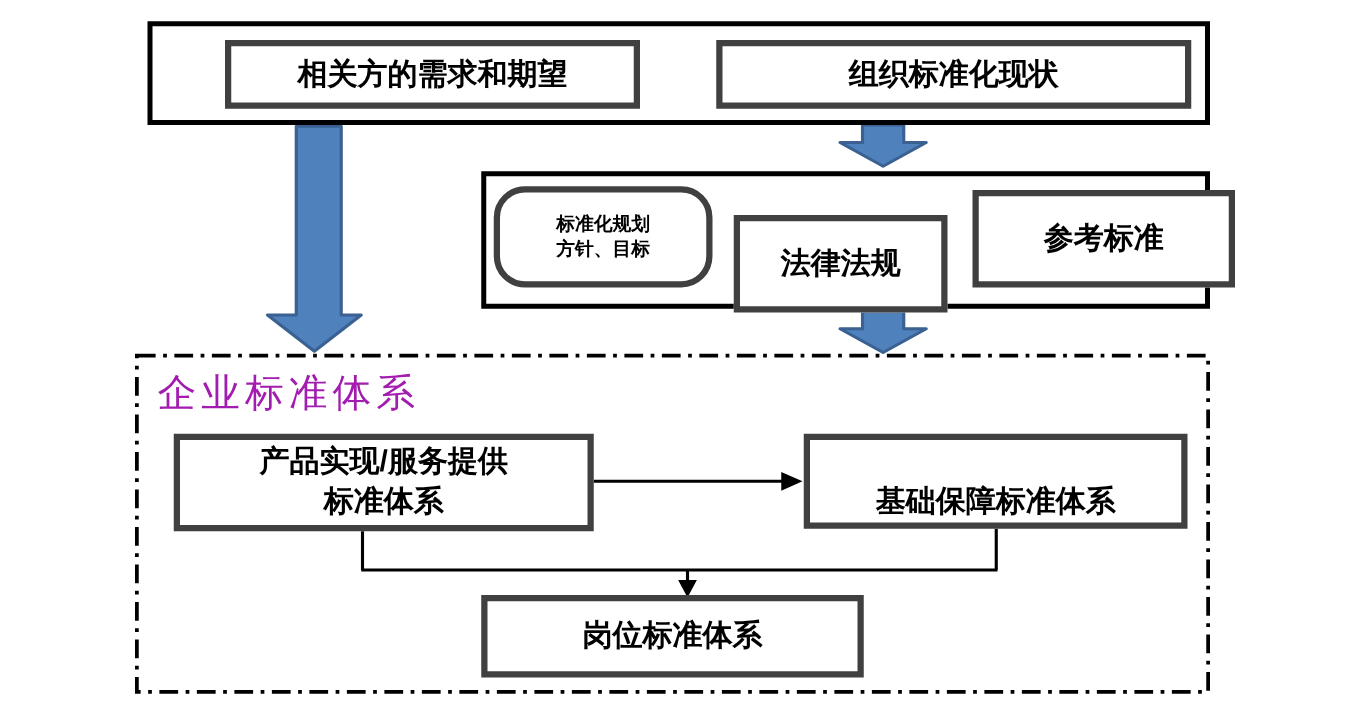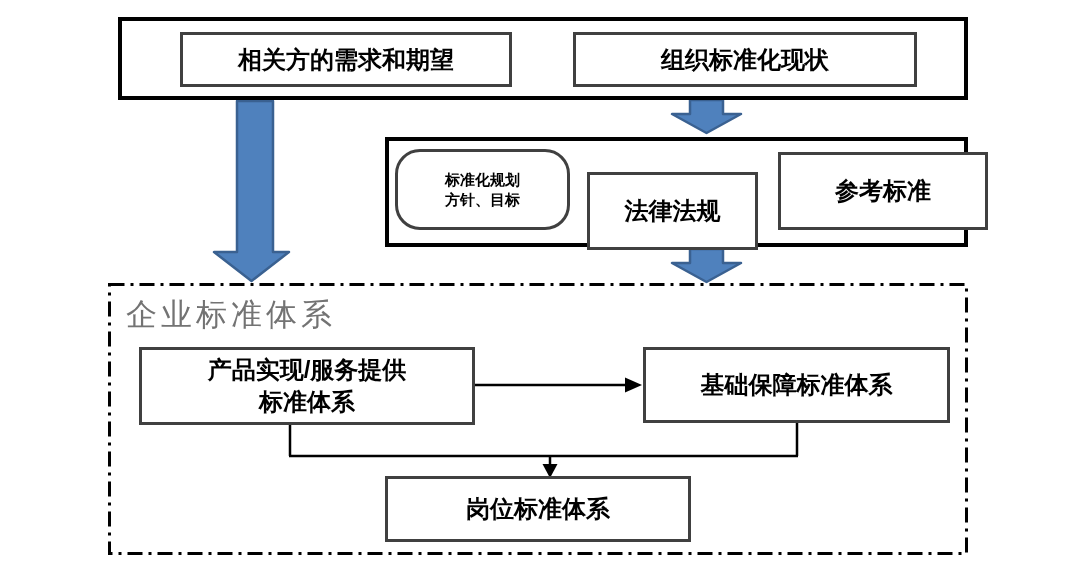--- a/index.html
+++ b/index.html
@@ -7,52 +7,52 @@
     position:relative;
     width:1080px;height:575px;
     background:#ffffff;
     font-family:"Liberation Sans","DejaVu Sans",sans-serif;
     overflow:hidden;
   }
   .layer{position:absolute;left:0;top:0;width:1080px;height:575px;}
   .box{
     position:absolute;
     background:#ffffff;
-    border:3px solid #404040;
+    border:5px solid #404040;
     display:flex;align-items:center;justify-content:center;
     text-align:center;
     font-weight:bold;
     font-size:24px;
     color:#000;
     line-height:1.32;
     box-sizing:border-box;
   }
   .container-box{
     position:absolute;
     background:transparent;
     border:4px solid #000;
     box-sizing:border-box;
   }
   .top-container{left:118px;top:17px;width:850px;height:83px;}
   .mid-container{left:385px;top:137px;width:583px;height:110px;}
   .box-stakeholder{left:180px;top:32px;width:332px;height:55px;}
-  .box-orgstatus{left:573px;top:32px;width:344px;height:55px;}
+  .box-orgstatus{left:573px;top:32px;width:380px;height:55px;}
   .box-plan{left:395px;top:149px;width:175px;height:81px;font-size:15px;border-radius:25px;}
   .box-law{left:587px;top:152px;width:171px;height:78px;margin-top:20px;}
   .box-ref{left:778px;top:152px;width:210px;height:78px;}
   .box-product{left:139px;top:347px;width:336px;height:78px;}
-  .box-foundation{left:643px;top:347px;width:307px;height:76px;}
+  .box-foundation{left:643px;top:347px;width:307px;height:76px;align-items:flex-end;}
   .box-position{left:385px;top:476px;width:306px;height:66px;}
   .enterprise-title{
     position:absolute;
     left:126px;top:294px;
     font-family:"DejaVu Serif","Liberation Serif",serif;
     font-size:31px;
     letter-spacing:4px;
-    color:#737373;
+    color:#a21caf;
     white-space:nowrap;
   }
 </style>
 </head>
 <body>
 
 <div class="canvas">
 
   <svg class="layer" viewBox="0 0 1080 575">
 

